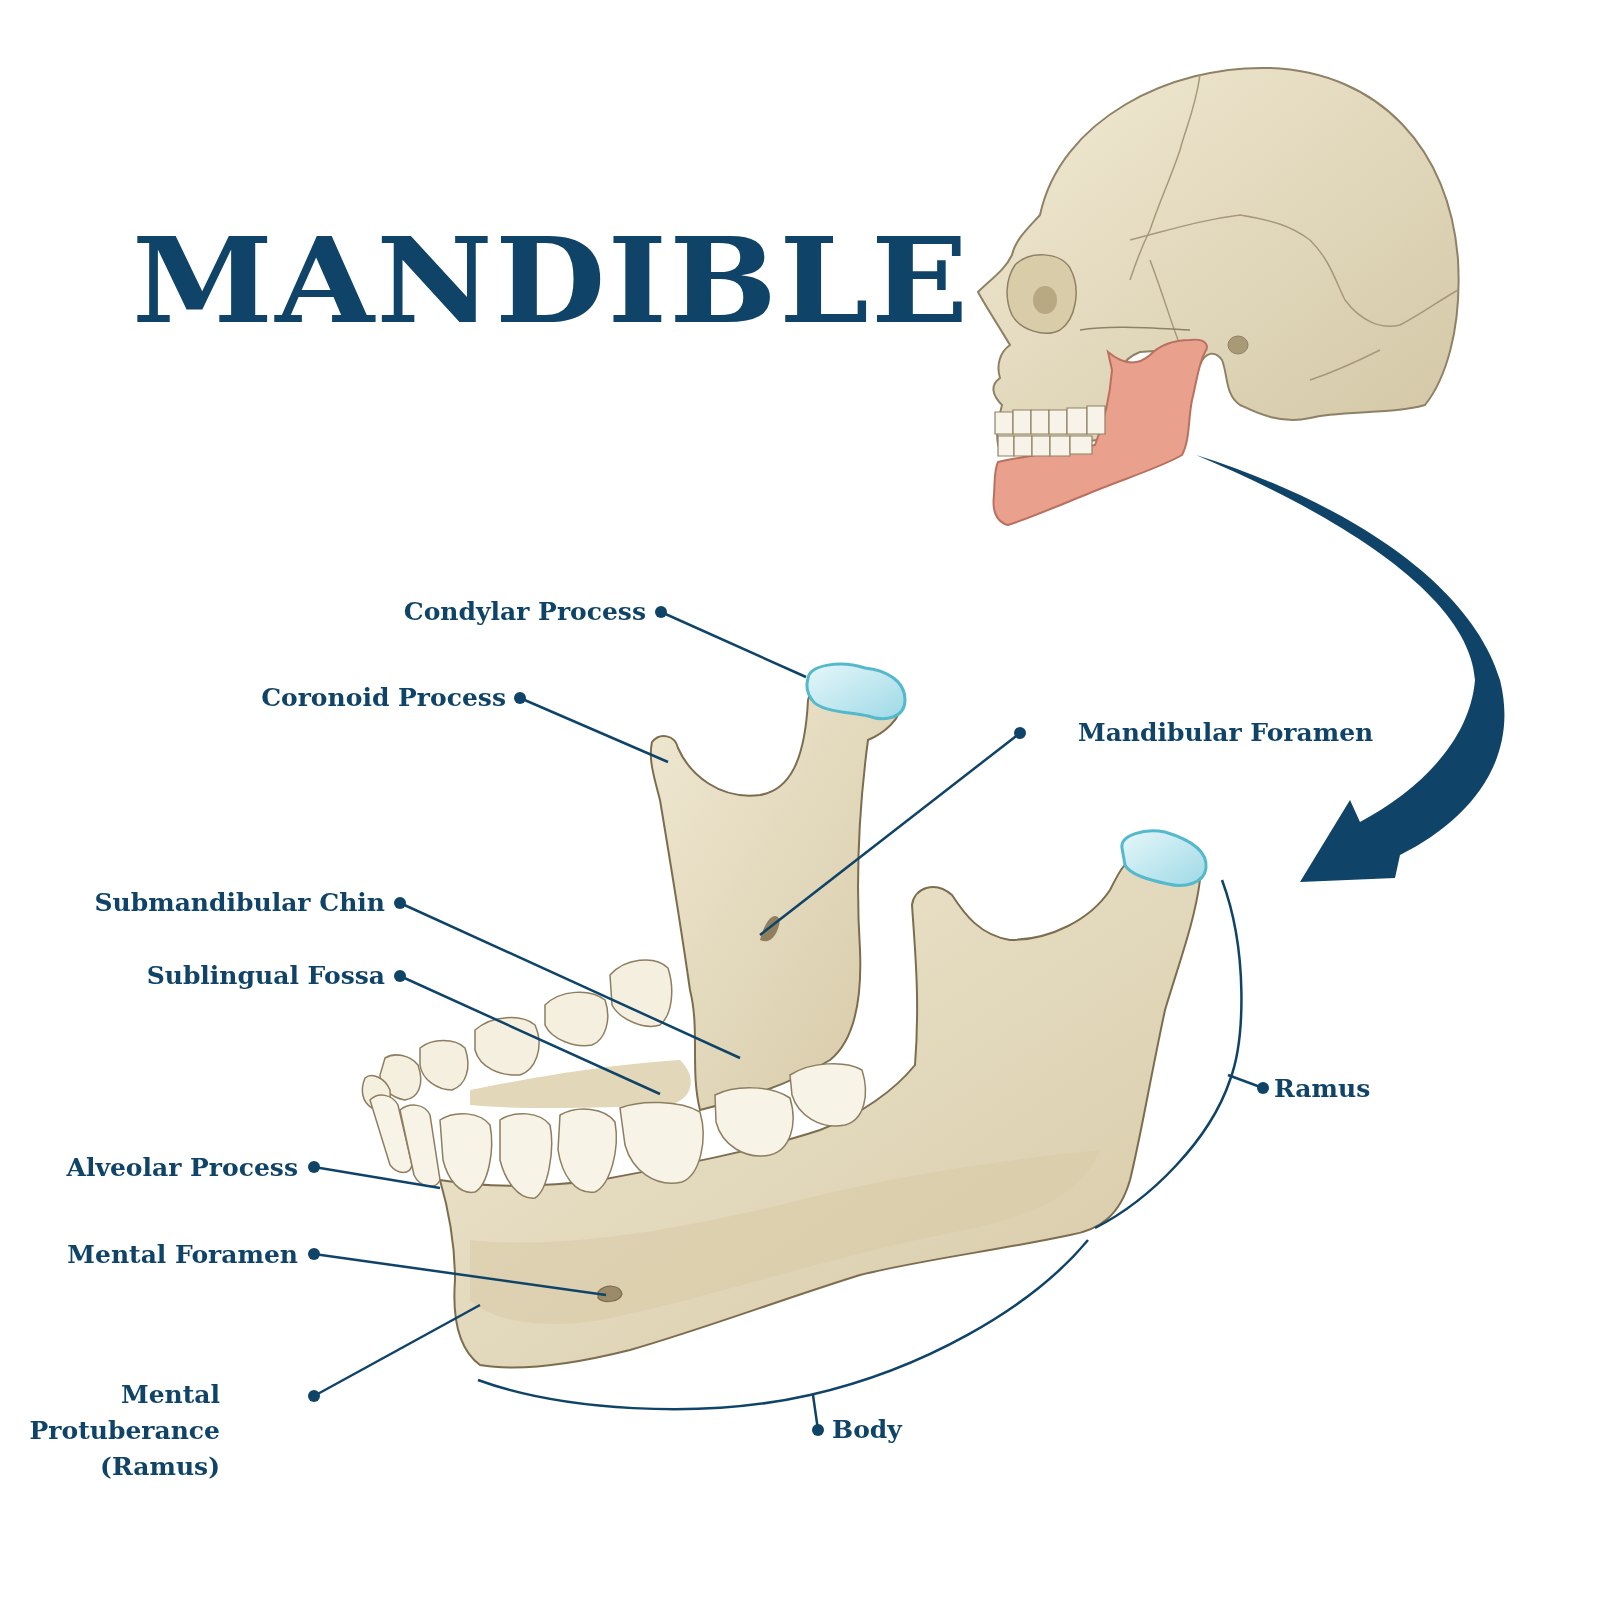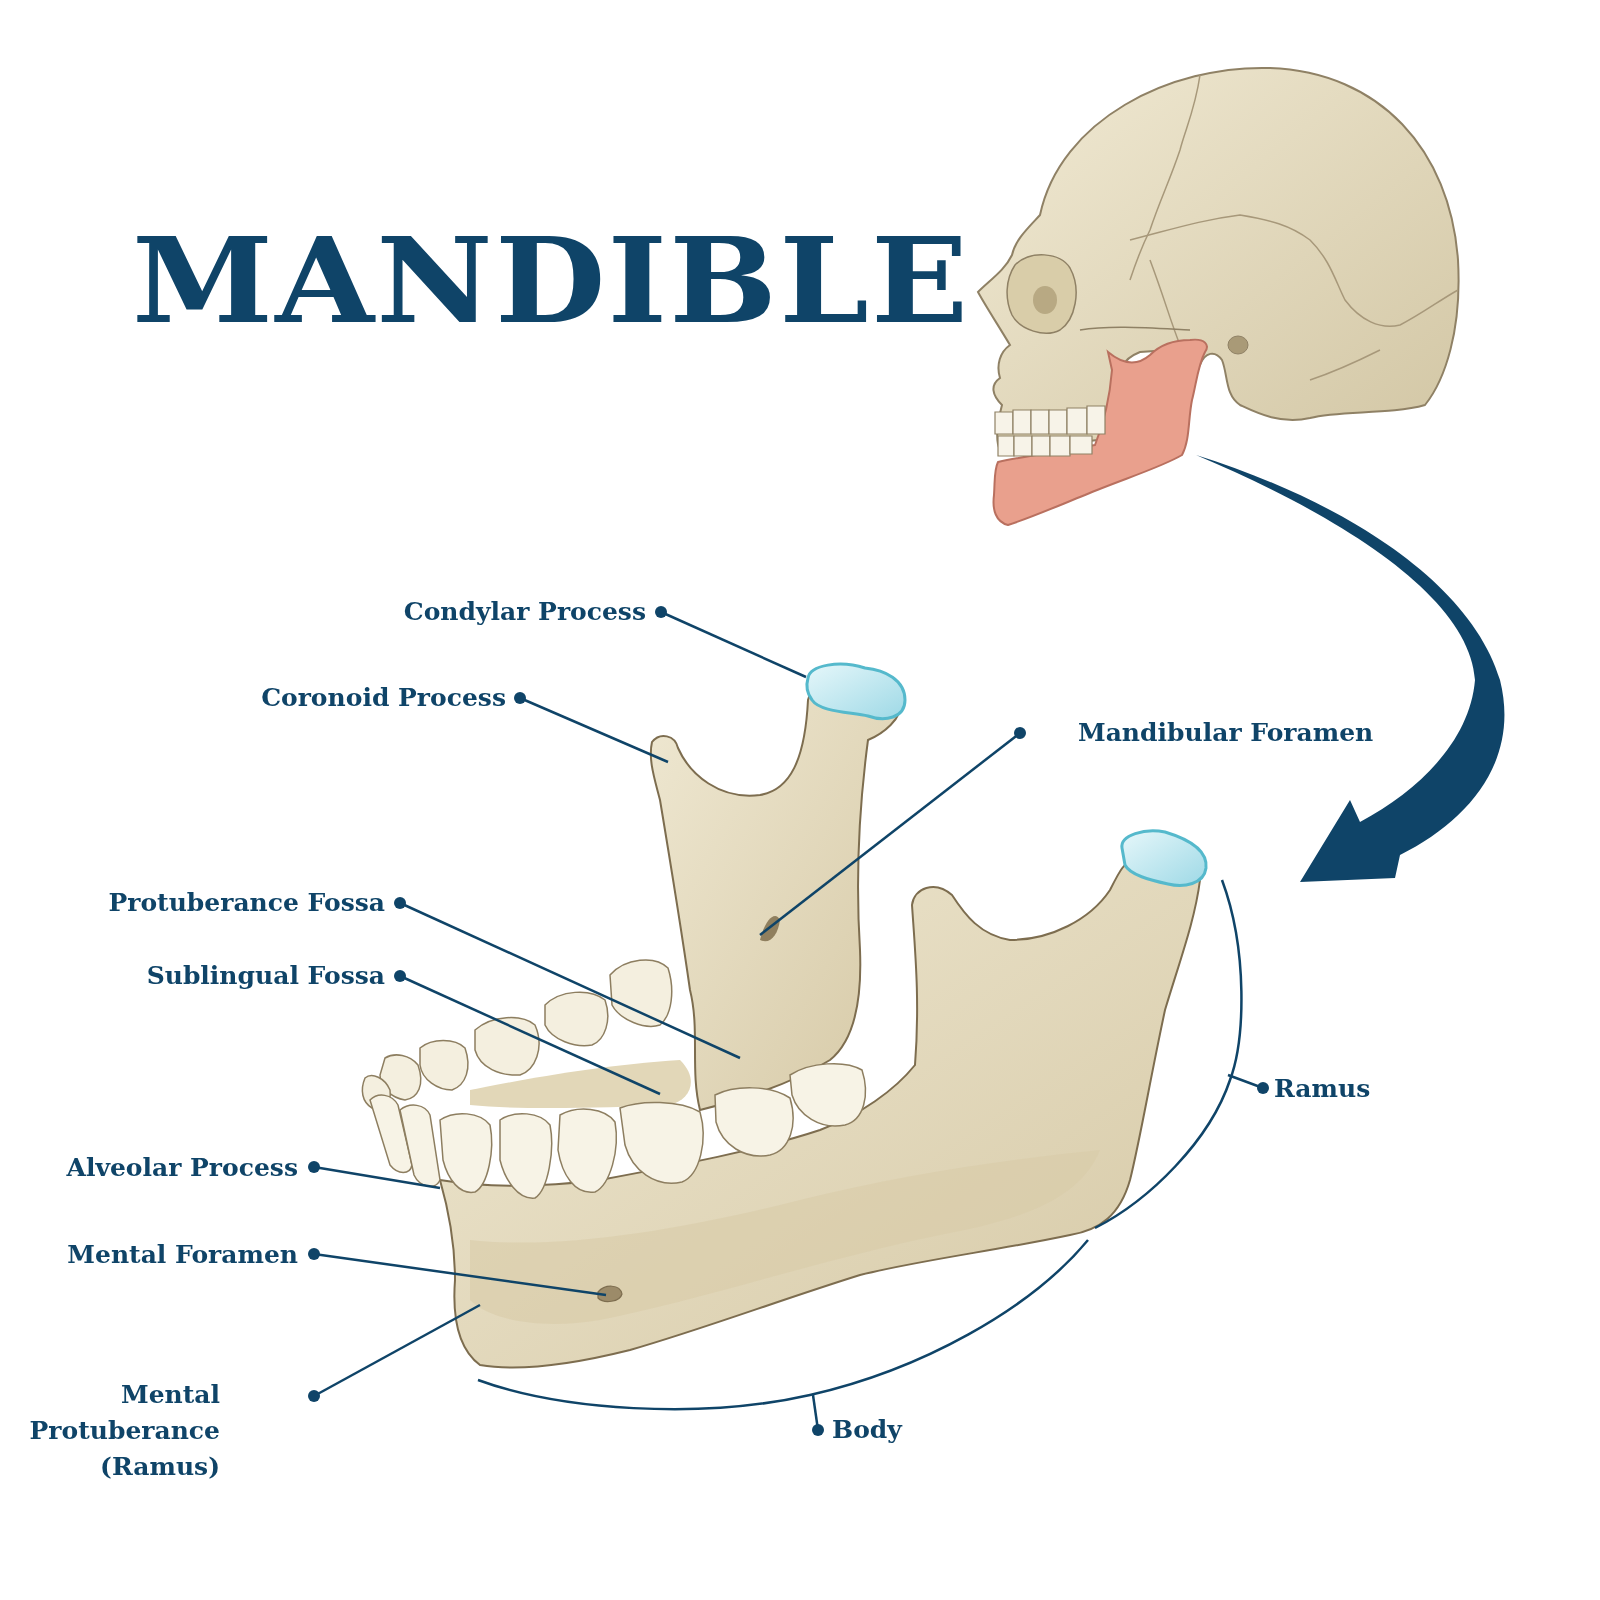--- a/index.html
+++ b/index.html
@@ -155,21 +155,21 @@
       <circle cx="1263" cy="1088" r="6"></circle>
       <circle cx="818" cy="1430" r="6"></circle>
     </g>
   </svg>
 
   <div class="title">MANDIBLE</div>
 
   <div class="label right" style="right:954px;top:594px;">Condylar Process</div>
   <div class="label right" style="right:1094px;top:680px;">Coronoid Process</div>
   <div class="label" style="left:1032px;top:715px;margin-left:46px;">Mandibular Foramen</div>
-  <div class="label right" style="right:1215px;top:885px;">Protuberance Fossa</div>
+  <div class="label right" style="right:1215px;top:885px;">Submandibular Chin</div>
   <div class="label right" style="right:1215px;top:958px;">Sublingual Fossa</div>
   <div class="label right" style="right:1302px;top:1150px;">Alveolar Process</div>
   <div class="label right" style="right:1302px;top:1237px;">Mental Foramen</div>
   <div class="label multi" style="right:1380px;top:1377px;width:260px;">
     <div>Mental</div>
     <div>Protuberance</div>
     <div>(Ramus)</div>
   </div>
   <div class="label" style="left:1274px;top:1071px;">Ramus</div>
   <div class="label" style="left:832px;top:1412px;">Body</div>

